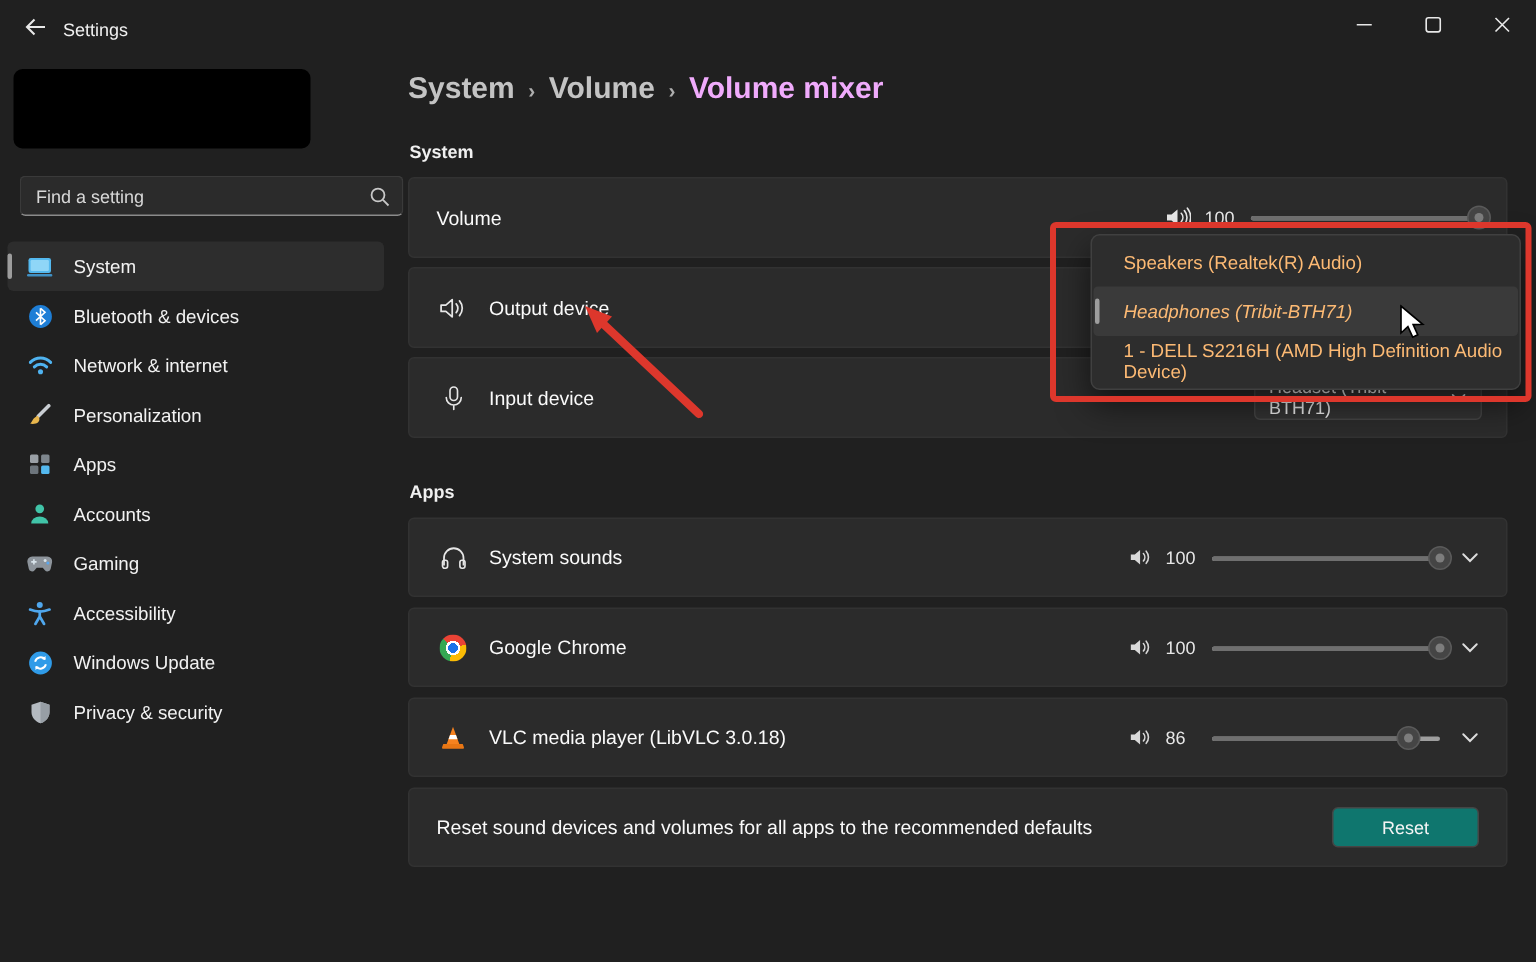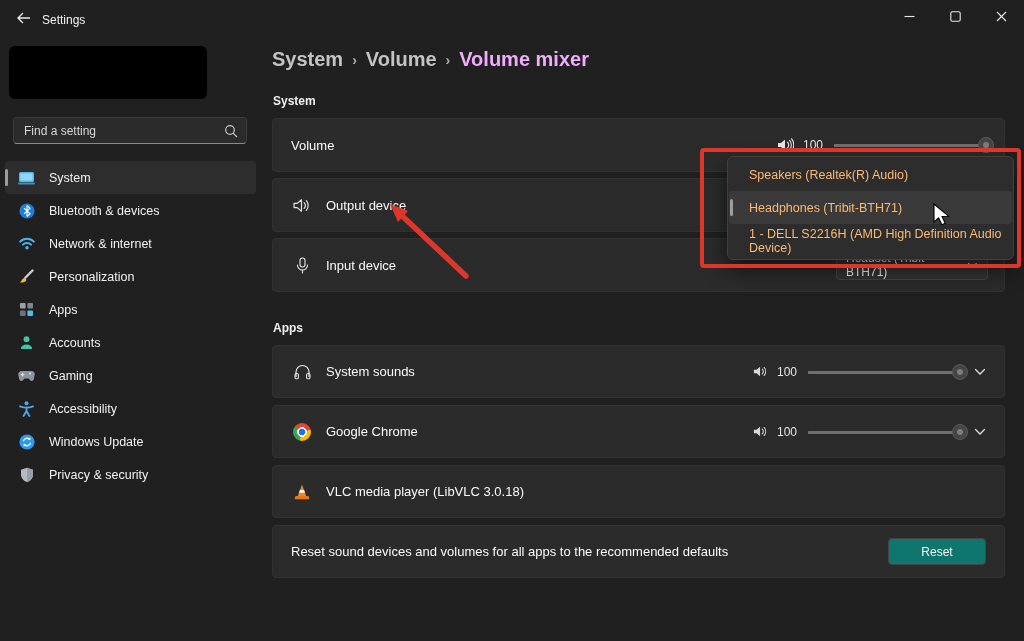--- a/index.html
+++ b/index.html
@@ -17,21 +17,21 @@
     display:flex; align-items:center; justify-content:center; color:#e8e8e8;
     font-size:15px; border-radius:4px; cursor:default; }
   .title-text { position:absolute; left:42px; top:13px; font-size:12px; color:#f0f0f0; }
   .win-controls { position:absolute; right:0; top:0; display:flex; }
   .win-btn { width:46px; height:33px; display:flex; align-items:center; justify-content:center; }
 
   
   .sidebar { position:absolute; top:36px; left:0; width:260px; bottom:0; }
   .avatar-redacted { position:absolute; left:9px; top:10px; width:198px; height:53px;
     background:#000; border-radius:6px; }
-  .search-box { position:absolute; left:13px; top:81px; width:234px; height:27px;
+  .search-box { position:absolute; left:13px; top:81px; width:256px; height:27px;
     background:#2b2b2b; border:1px solid #3a3a3a; border-bottom:1px solid #8b8b8b;
     border-radius:4px; display:flex; align-items:center; padding:0 8px 0 10px; }
   .search-box .ph { flex:1; font-size:12px; color:#d8d8d8; }
   .nav { position:absolute; left:5px; top:125px; right:4px; }
   .nav-item { height:33px; display:flex; align-items:center; gap:14px;
     padding-left:13px; border-radius:4px; position:relative; font-size:12.5px; color:#f2f2f2; }
   .nav-item.selected { background:#2d2d2d; }
   .nav-pill { position:absolute; left:0; top:8px; width:3px; height:17px;
     background:#9d9d9d; border-radius:2px; }
   .nav-ico { width:17px; height:16px; display:flex; align-items:center; justify-content:center; }
@@ -85,21 +85,21 @@
     background:#333333; border:1px solid #454545; border-radius:4px;
     display:flex; align-items:center; justify-content:space-between;
     padding:0 9px; font-size:12px; color:#f0f0f0; }
 
   
   .flyout { position:absolute; left:727px; top:156px; width:287px; height:104px;
     background:#2d2d2d; border:1px solid #404040; border-radius:6px;
     box-shadow:0 10px 22px rgba(0,0,0,0.55); padding:1px 0; }
   .flyout-item { height:33px; display:flex; align-items:center; padding-left:20px;
     font-size:12.5px; color:#fdba74; position:relative; margin:0 1px; }
-  .flyout-item.selected { background:#3a3a3a; border-radius:3px; }
+  .flyout-item.selected { background:#3a3a3a; border-radius:3px;font-style:italic; }
   .flyout-pill { position:absolute; left:1px; top:8px; width:3px; height:17px;
     background:#9d9d9d; border-radius:2px; }
 
   
   .anno-rect { position:absolute; left:700px; top:148px; width:321px; height:120px;
     border:4px solid #dd372c; border-radius:4px; pointer-events:none; }
   .anno-arrow { position:absolute; left:378px; top:196px; pointer-events:none; }
   .cursor { position:absolute; left:933px; top:203px; pointer-events:none; }
 </style>
 </head>
@@ -367,20 +367,35 @@
 
     <div class="card">
       <span class="lead-icon">
         <svg width="18" height="17" viewBox="0 0 18 17">
           <path d="M9 1.5 L13.2 13 H4.8 Z" fill="#f6821f"></path>
           <path d="M7 7 h4 l1 2.8 H6 Z" fill="#ffffff"></path>
           <path d="M2.5 13 h13 l0.8 2.2 a0.8 0.8 0 0 1-0.8 1 H2.5 a0.8 0.8 0 0 1-0.8-1 Z" fill="#e87614"></path>
         </svg>
       </span>
       <span class="card-label">VLC media player (LibVLC 3.0.18)</span>
+      <span class="right-cluster">
+        <svg width="15" height="13" viewBox="0 0 17 14">
+          <path d="M1 5 H4 L8 1.6 V12.4 L4 9 H1 Z" fill="#d8d8d8"></path>
+          <path d="M10.5 4.2 a4.2 4.2 0 0 1 0 5.6 M12.6 2.4 a7 7 0 0 1 0 9.2" stroke="#d8d8d8" stroke-width="1.2" fill="none" stroke-linecap="round"></path>
+        </svg>
+        <span class="vol-num">86</span>
+        <span class="slider" style="--pct: 86%;">
+          <span class="track"></span>
+          <span class="fill"></span>
+          <span class="thumb"></span>
+        </span>
+        <svg class="chev" width="12" height="8" viewBox="0 0 12 8">
+          <path d="M1.5 1.5 L6 6 L10.5 1.5" stroke="#dddddd" stroke-width="1.3" fill="none" stroke-linecap="round"></path>
+        </svg>
+      </span>
     </div>
 
     <div class="card reset-card">
       <span class="reset-text">Reset sound devices and volumes for all apps to the recommended defaults</span>
       <span class="reset-btn">Reset</span>
     </div>
   </div>
 </div>
 
 <div class="combobox">

